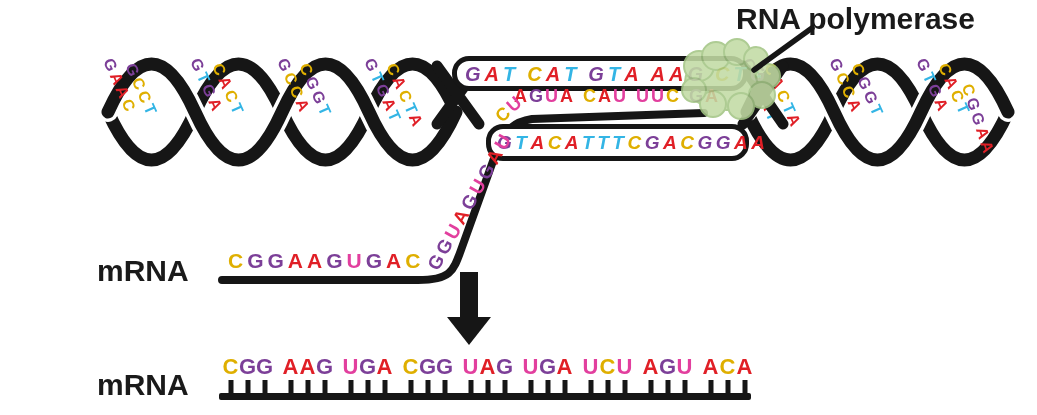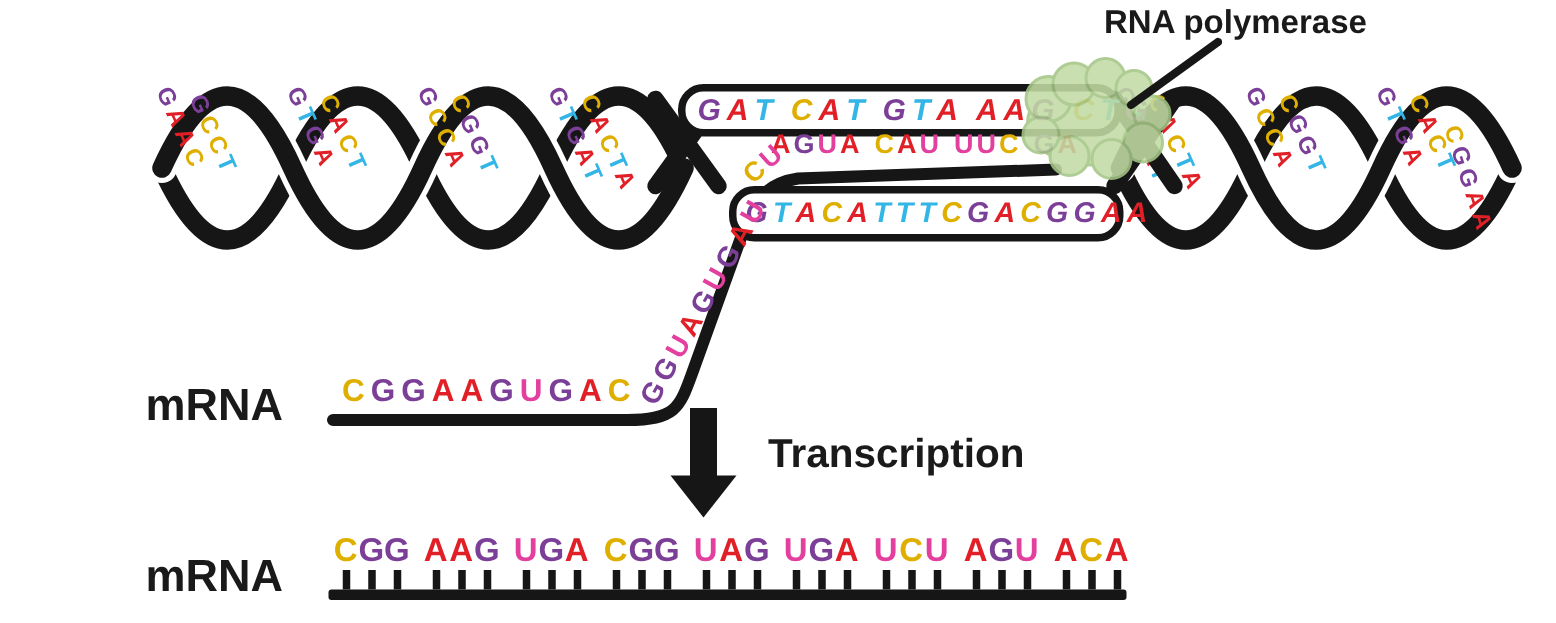--- a/index.html
+++ b/index.html
@@ -3,21 +3,21 @@
 <meta charset="utf-8">
 <style>
   html,body{margin:0;padding:0;background:#fff;}
   .scene{position:relative;width:1037px;height:415px;background:#fff;overflow:hidden;
          font-family:"Liberation Sans","DejaVu Sans",sans-serif;}
   .label{position:absolute;font-weight:bold;color:#1a1a1a;z-index:5;white-space:nowrap;}
   #dna-label{left:12px;top:82px;font-size:33px;}
   #mrna-label-upper{left:97px;top:254px;font-size:30px;}
   #mrna-label-lower{left:97px;top:368px;font-size:30px;}
   #transcription-label{left:512px;top:287px;font-size:27px;}
-  #rnap-label{left:736px;top:2px;font-size:22px;}
+  #rnap-label{left:736px;top:2px;font-size:30px;}
 
   .helix{position:absolute;z-index:1;}
   #helix-left{left:103px;top:48px;width:358px;height:130px;}
   #helix-right{left:742px;top:48px;width:271px;height:130px;}
   .helix svg{position:absolute;left:0;top:0;overflow:visible;}
   .strand{fill:none;stroke:var(--backbone);stroke-width:13;stroke-linecap:round;}
   .casing{fill:none;stroke:#fff;stroke-width:20;stroke-linecap:round;}
   .hrun{position:absolute;transform-origin:0 0;font-weight:800;font-size:16px;
         letter-spacing:3px;white-space:nowrap;z-index:2;line-height:1;}
 
@@ -56,21 +56,20 @@
   #product-line{position:absolute;left:219px;top:393px;width:532px;height:7px;
                 background:var(--backbone);border-radius:2px;z-index:3;}
 </style>
 </head>
 <body>
 
 <div class="scene">
 
   <div class="label" id="mrna-label-upper">mRNA</div>
   <div class="label" id="mrna-label-lower">mRNA</div>
-  <div class="label" id="transcription-label">Transcription</div>
   <div class="label" id="rnap-label">RNA polymerase</div>
 
   <div class="helix" id="helix-left">
     <svg width="358" height="130">
       <path class="strand" d="M5,64 C34,128 63,128 92,64 C121,0 150,0 179,64 C208,128 237,128 266,64 C295,0 324,0 353,64"></path>
       <path class="casing" d="M5,64 C34,0 63,0 92,64 C121,128 150,128 179,64 C208,0 237,0 266,64 C295,128 324,128 353,64"></path>
       <path class="strand" d="M5,64 C34,0 63,0 92,64 C121,128 150,128 179,64 C208,0 237,0 266,64 C295,128 324,128 353,64"></path>
     </svg>
   <div class="hrun" style="left: 12px; top: 8px; transform: rotate(66deg);"><span class="lt" style="color: rgb(124, 63, 152);">G</span><span class="lt" style="color: rgb(224, 31, 38);">A</span><span class="lt" style="color: rgb(224, 31, 38);">A</span><span class="lt" style="color: rgb(223, 175, 0);">C</span></div>
       <div class="hrun" style="left: 34px; top: 13px; transform: rotate(66deg);"><span class="lt" style="color: rgb(124, 63, 152);">G</span><span class="lt" style="color: rgb(223, 175, 0);">C</span><span class="lt" style="color: rgb(223, 175, 0);">C</span><span class="lt" style="color: rgb(51, 181, 229);">T</span></div>

